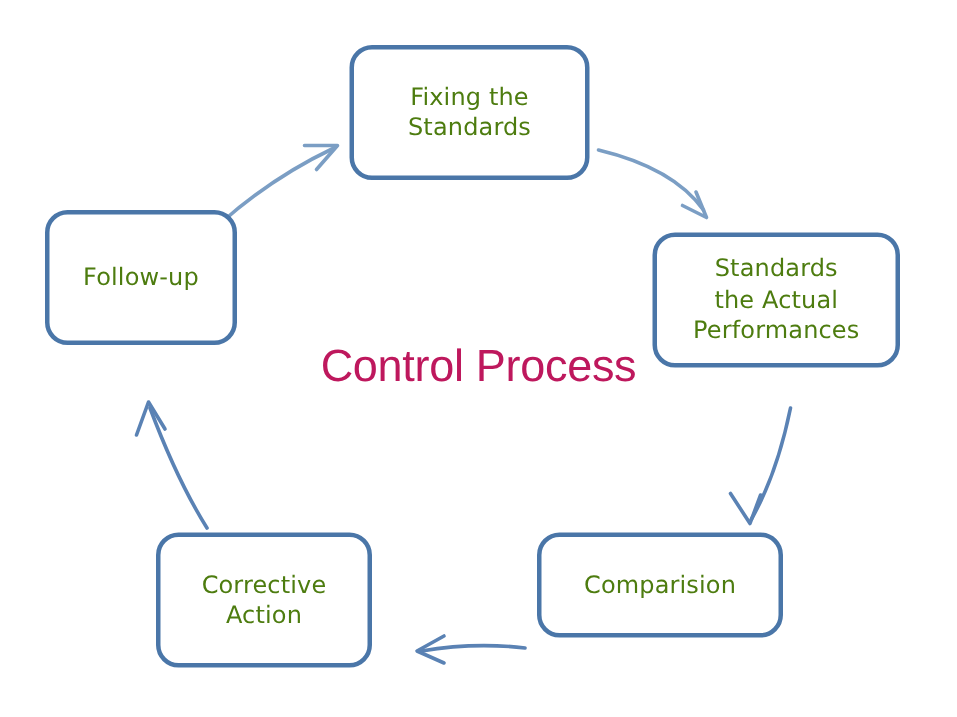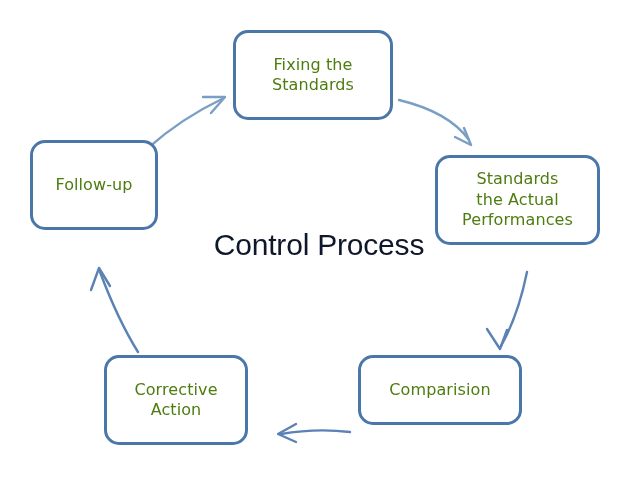--- a/index.html
+++ b/index.html
@@ -53,21 +53,21 @@
   #node-followup    { left: 30px;  top: 140px; width: 128px; height: 90px; }
 
   #center-title {
     position: absolute;
     left: 0;
     top: 228px;
     width: 638px;
     text-align: center;
     font-family: "Liberation Sans", sans-serif;
     font-size: 30px;
-    color: #0f172a;
+    color: #be185d;
     letter-spacing: -0.2px;
     pointer-events: none;
   }
 </style>
 </head>
 <body>
 
 <div id="canvas">
 
   <svg class="arrow-layer" viewBox="0 0 638 478" width="638" height="478" xmlns="http://www.w3.org/2000/svg">

